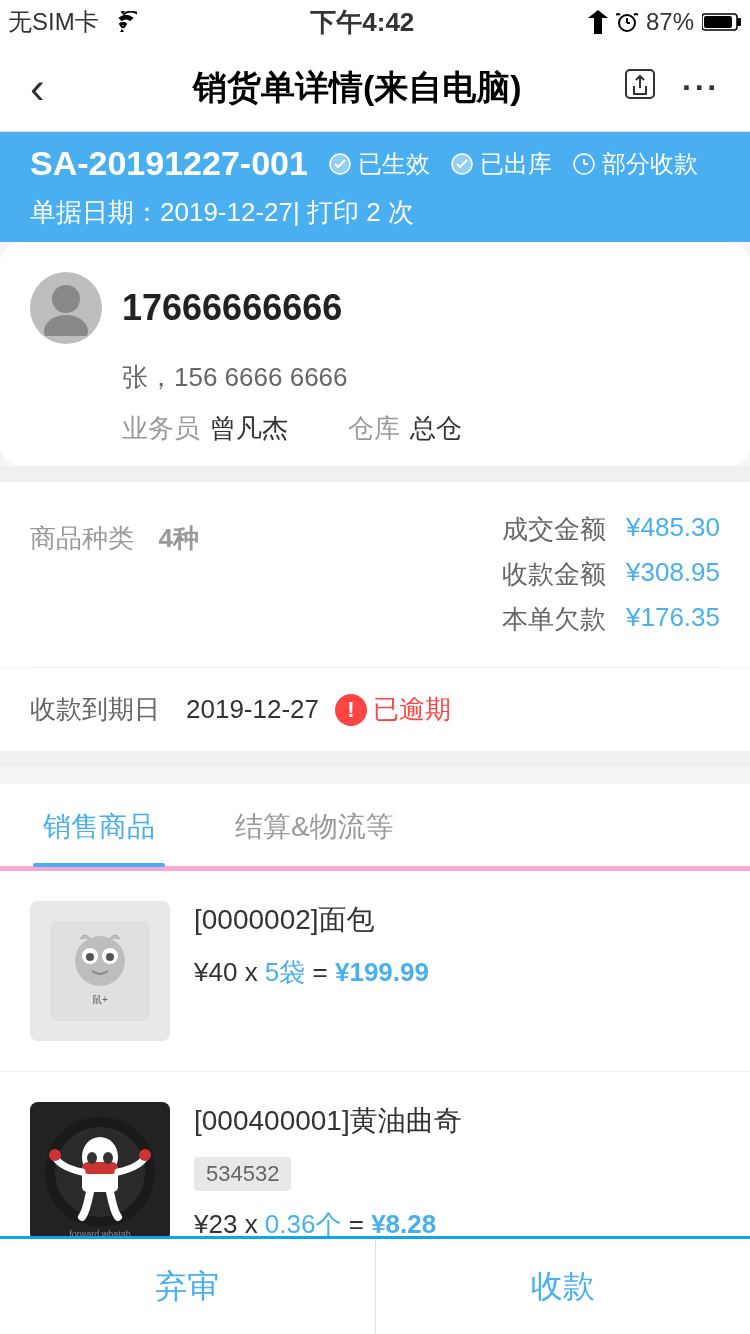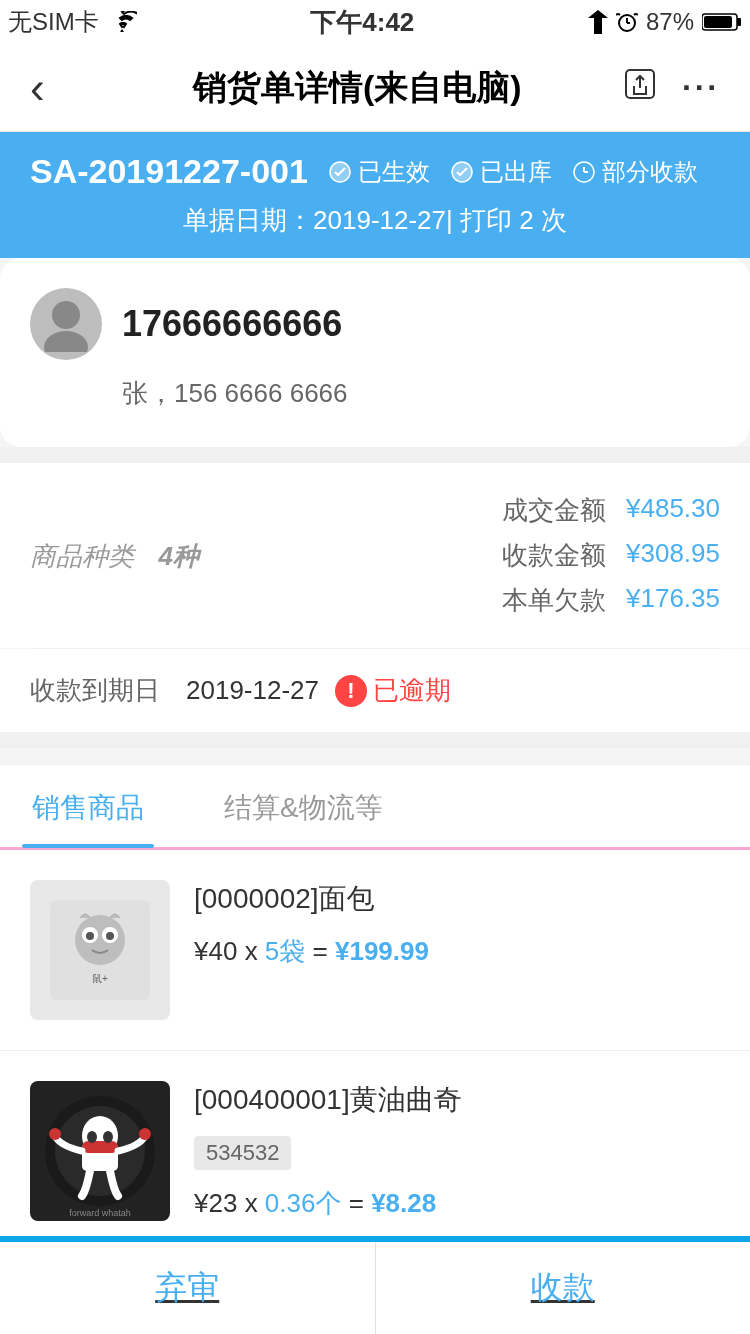--- a/index.html
+++ b/index.html
@@ -43,22 +43,21 @@
       font-weight: 600;
       color: #000;
       margin-left: 48px;
     }
     .nav-icons { display: flex; align-items: center; gap: 24px; }
     .back-icon { font-size: 40px; color: #333; cursor: pointer; }
 
     
     .header-banner {
       background: #4aaff0;
-      padding: 20px 30px;
-      text-align: center;
+      padding: 12px 30px;
     }
     .banner-row1 {
       display: flex;
       align-items: center;
       gap: 20px;
       margin-bottom: 12px;
     }
     .order-id {
       font-size: 34px;
       font-weight: 700;
@@ -125,22 +124,21 @@
     
     .stats-section {
       background: #fff;
       padding: 30px 30px;
       display: flex;
       justify-content: space-between;
     }
     .stats-left {
       display: flex;
       flex-direction: column;
-      justify-content: center;
-      font-style: italic;
+      justify-content: flex-start;
     }
     .stats-item {
       font-size: 26px;
       color: #333;
       line-height: 2;
     }
     .stats-item span { color: #999; margin-right: 10px; }
     .stats-right {
       display: flex;
       flex-direction: column;
@@ -187,23 +185,23 @@
     }
 
     
     .tabs-section {
       background: #fff;
       border-top: 1px solid #f0f0f0;
       margin-top: 16px;
     }
     .tabs {
       display: flex;
-      padding: 0 22px;
+      padding: 0 33px;
       gap: 60px;
-      border-bottom: 3px solid #f9a8d4;
+      border-bottom: 5px solid #f9a8d4;
     }
     .tab {
       padding: 24px 10px 20px;
       font-size: 28px;
       color: #999;
       cursor: pointer;
       position: relative;
     }
     .tab.active {
       color: #4aaff0;
@@ -273,23 +271,22 @@
     .price-total { color: #4aaff0; font-weight: 600; }
 
     
     .bottom-bar {
       position: fixed;
       bottom: 0;
       left: 0;
       width: 750px;
       height: 98px;
       background: #fff;
-      border-top: 6px solid #0ea5e9;
-      display: flex;
-      text-decoration: underline;
+      border-top: 3px solid #0ea5e9;
+      display: flex;
     }
     .bottom-btn {
       flex: 1;
       display: flex;
       align-items: center;
       justify-content: center;
       font-size: 32px;
       cursor: pointer;
     }
     .bottom-btn.reject { color: #4aaff0; border-right: 1px solid #e0e0e0; }
@@ -392,20 +389,30 @@
   <div class="customer-row">
     <div class="person-avatar">
       <svg width="50" height="55" viewBox="0 0 50 55">
         <circle cx="25" cy="18" r="14" fill="#888"></circle>
         <ellipse cx="25" cy="50" rx="22" ry="16" fill="#888"></ellipse>
       </svg>
     </div>
     <span class="customer-name">17666666666</span>
   </div>
   <div class="customer-info">张，156 6666 6666</div>
+  <div class="customer-meta">
+    <div class="meta-item">
+      <span class="meta-label">业务员</span>
+      <span class="meta-value">曾凡杰</span>
+    </div>
+    <div class="meta-item">
+      <span class="meta-label">仓库</span>
+      <span class="meta-value">总仓</span>
+    </div>
+  </div>
 </div>
 
 <div class="section-divider"></div>
 
 <div class="stats-section">
   <div class="stats-left">
     <div class="stats-item">
       <span>商品种类</span>&nbsp;&nbsp;<span style="font-weight:600;">4种</span>
     </div>
   </div>

